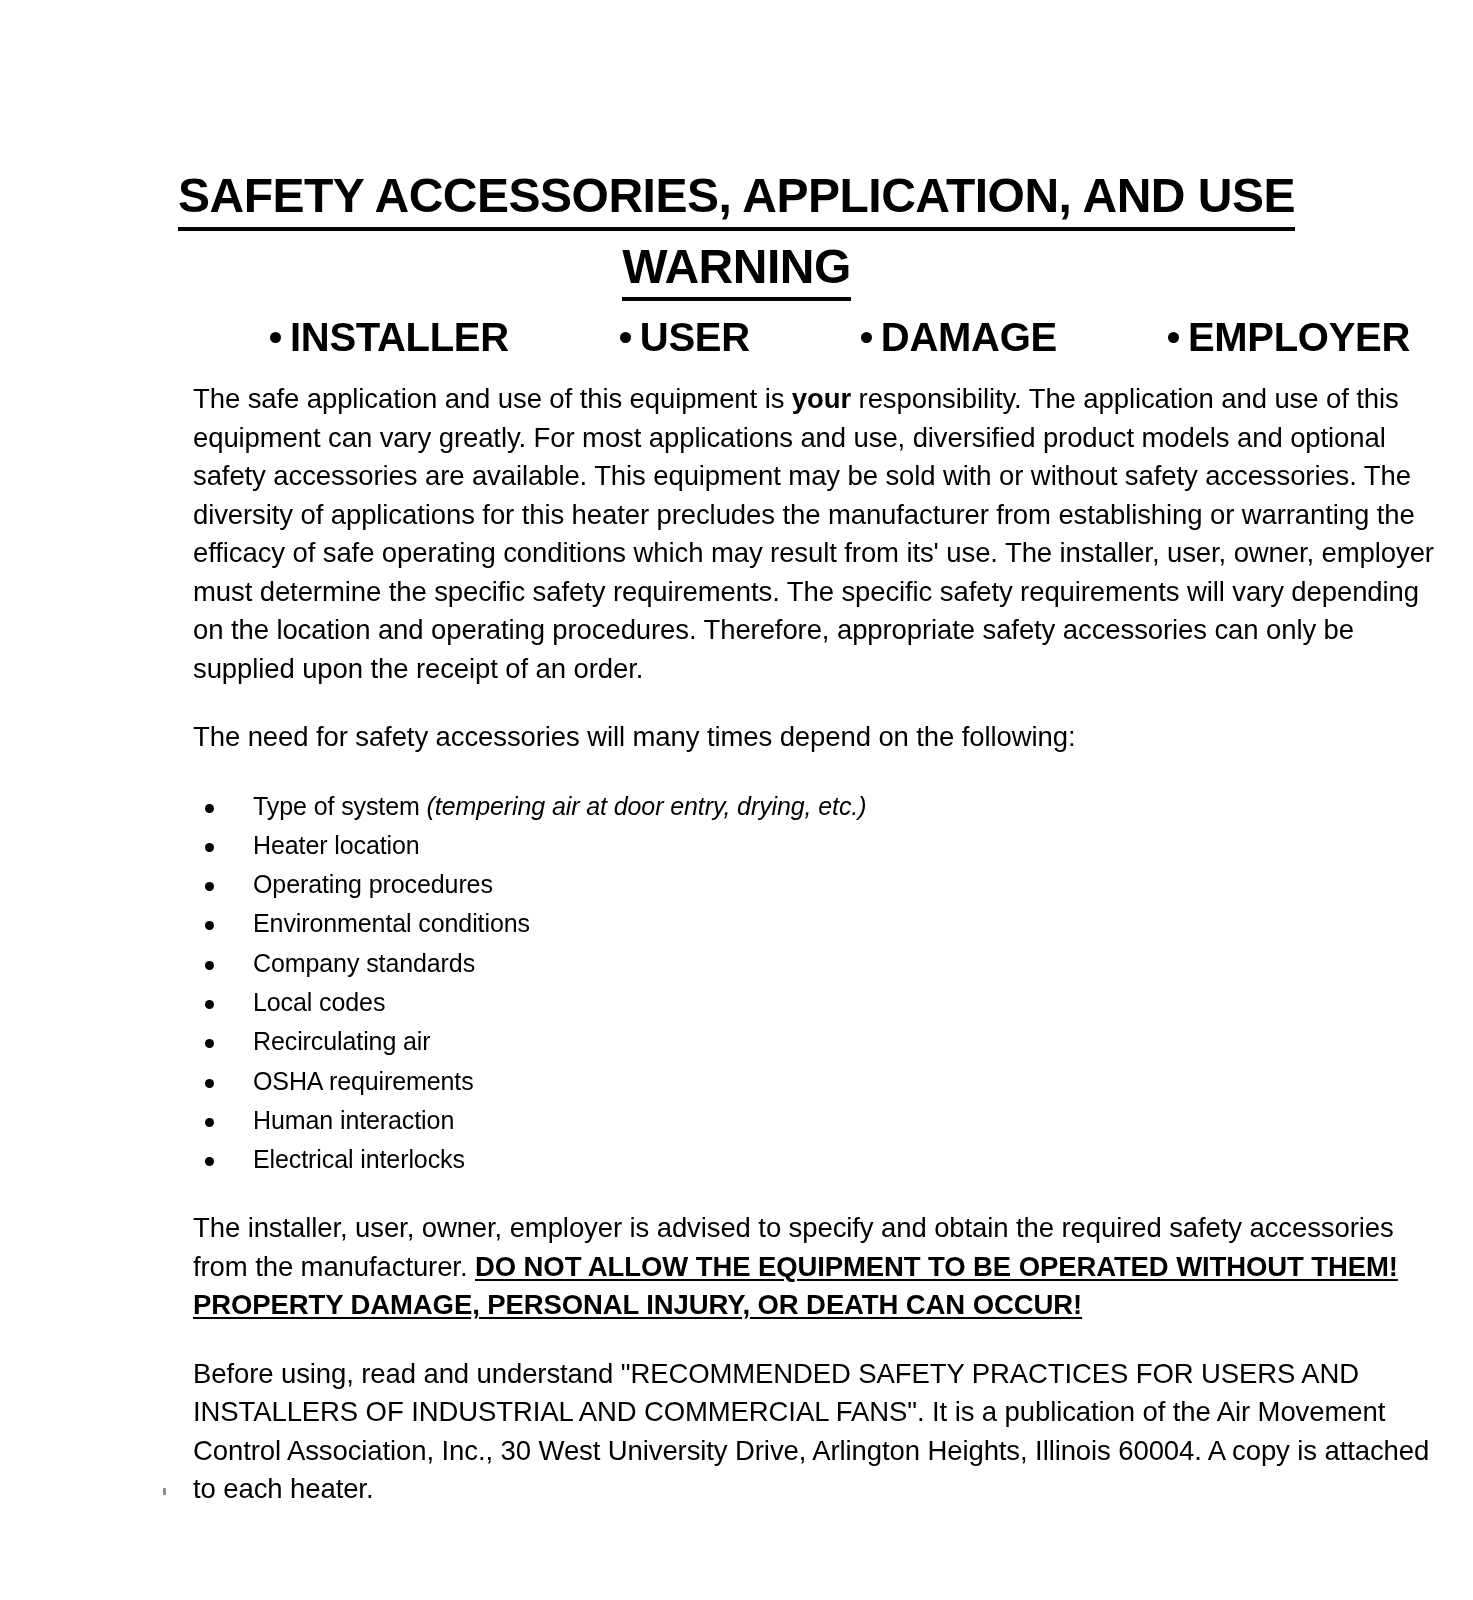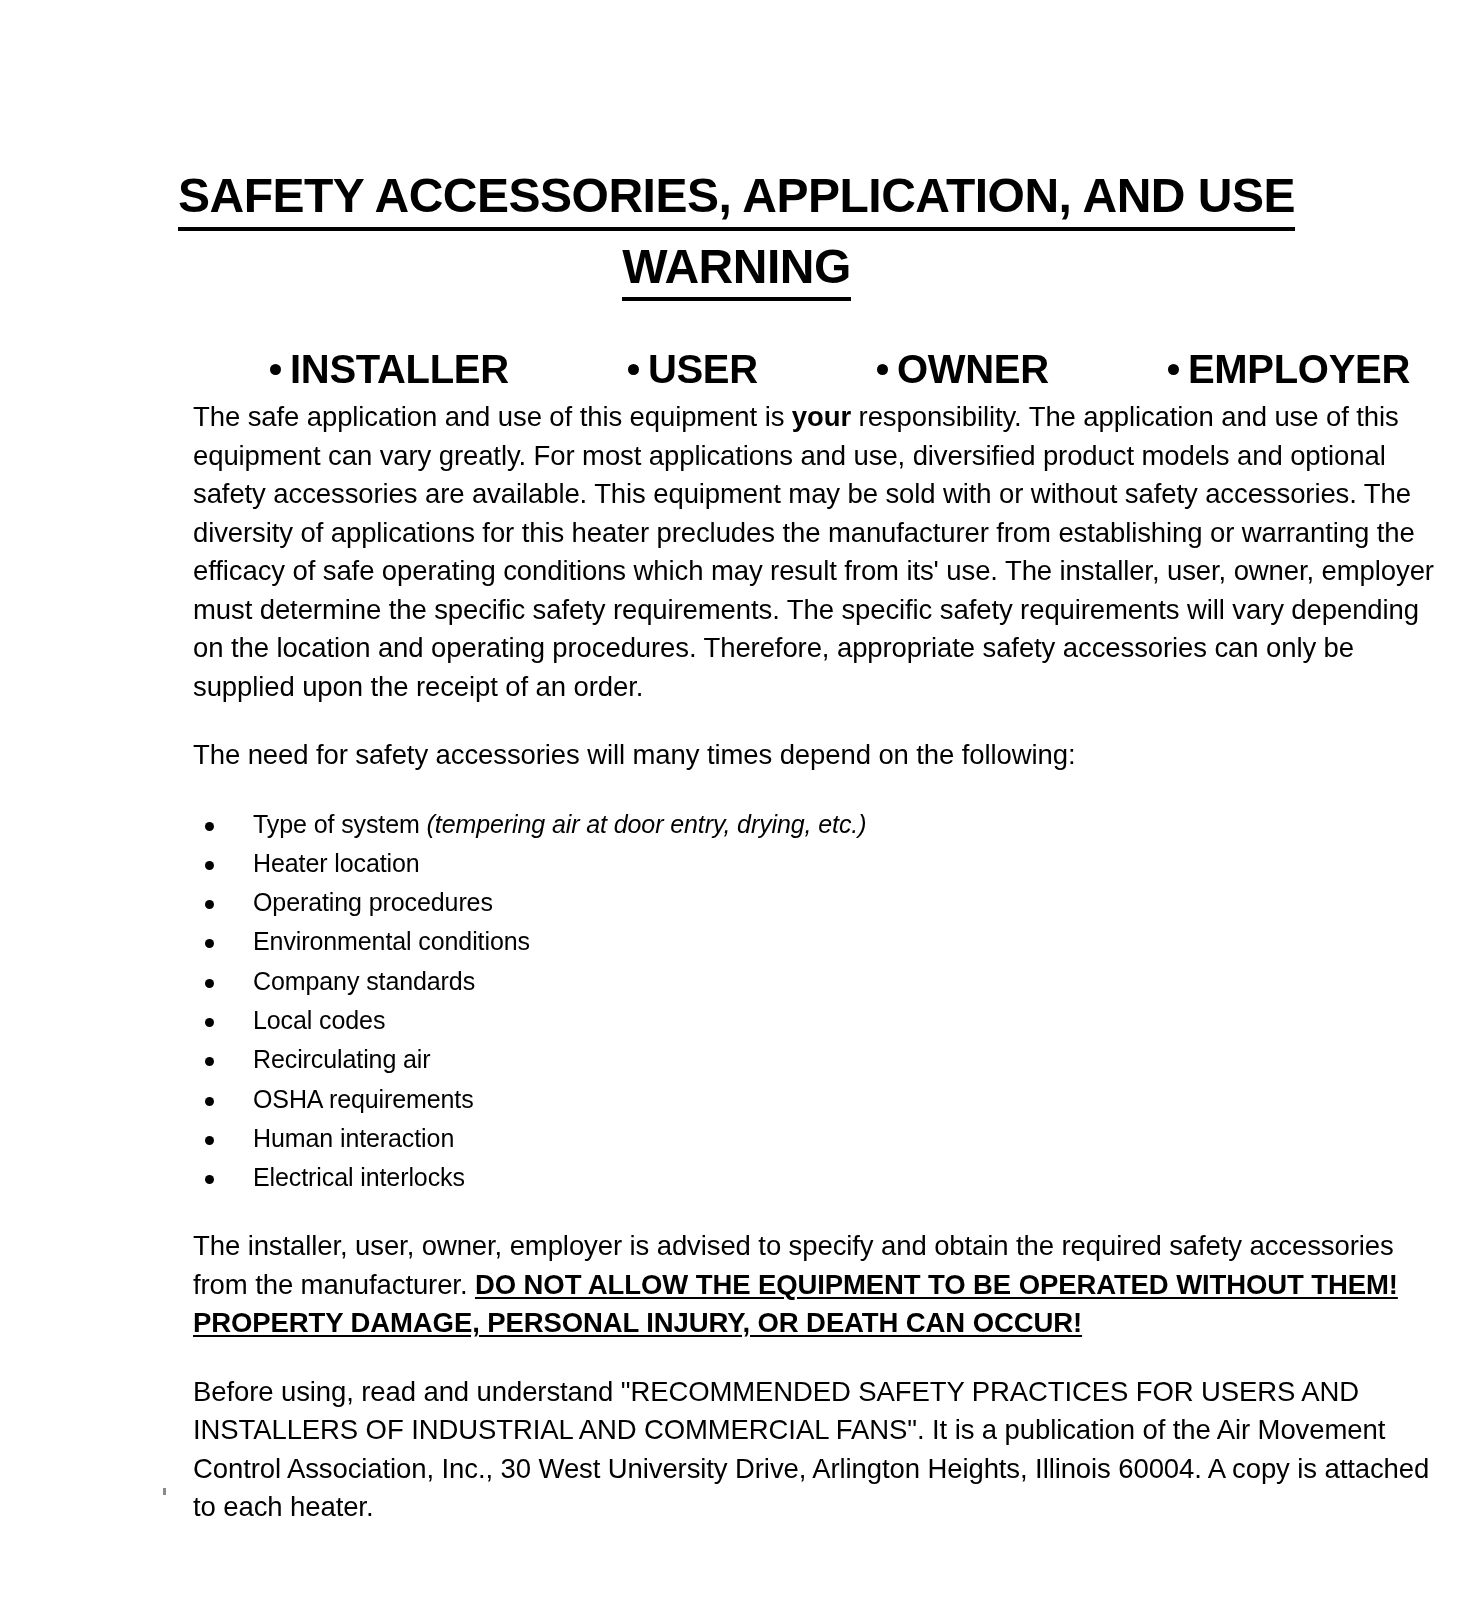--- a/index.html
+++ b/index.html
@@ -43,21 +43,20 @@
 
   
   .roles-row {
     position: absolute;
     top: 315px;
     left: 270px;
     width: 1140px;
     display: flex;
     align-items: center;
     justify-content: space-between;
-    margin-top: 32px;
   }
   .role {
     display: flex;
     align-items: center;
     white-space: nowrap;
   }
   .role-bullet {
     width: 11px;
     height: 11px;
     border-radius: 50%;
@@ -67,21 +66,21 @@
   }
   .role-label {
     font-size: 40px;
     font-weight: bold;
     letter-spacing: -0.3px;
   }
 
   
   .body-area {
     position: absolute;
-    top: 398px;
+    top: 380px;
     left: 193px;
     width: 1252px;
   }
   p.para {
     margin: 0 0 30px 0;
     font-size: 27.5px;
     line-height: 38.5px;
     letter-spacing: -0.1px;
     text-align: left;
   }
@@ -142,21 +141,21 @@
     <div class="role">
       <span class="role-bullet"></span>
       <span class="role-label">INSTALLER</span>
     </div>
     <div class="role">
       <span class="role-bullet"></span>
       <span class="role-label">USER</span>
     </div>
     <div class="role">
       <span class="role-bullet"></span>
-      <span class="role-label">OWNER</span>
+      <span class="role-label">DAMAGE</span>
     </div>
     <div class="role">
       <span class="role-bullet"></span>
       <span class="role-label">EMPLOYER</span>
     </div>
   </div>
 
   <div class="body-area">
 
     <p class="para"><span>The safe application and use of this equipment is </span><span class="b">your</span><span> responsibility.  The application and use of this equipment can vary greatly.   For most applications and use, diversified product models and optional safety accessories are available.   This equipment may be sold with or without safety accessories.  The diversity of applications for this heater precludes the manufacturer from establishing or warranting the efficacy of safe operating conditions which may result from its' use.  The installer, user, owner, employer must determine the specific safety requirements. The specific safety requirements will vary depending on the location and operating procedures. Therefore, appropriate safety accessories can only be supplied upon the receipt of an order.</span></p>

